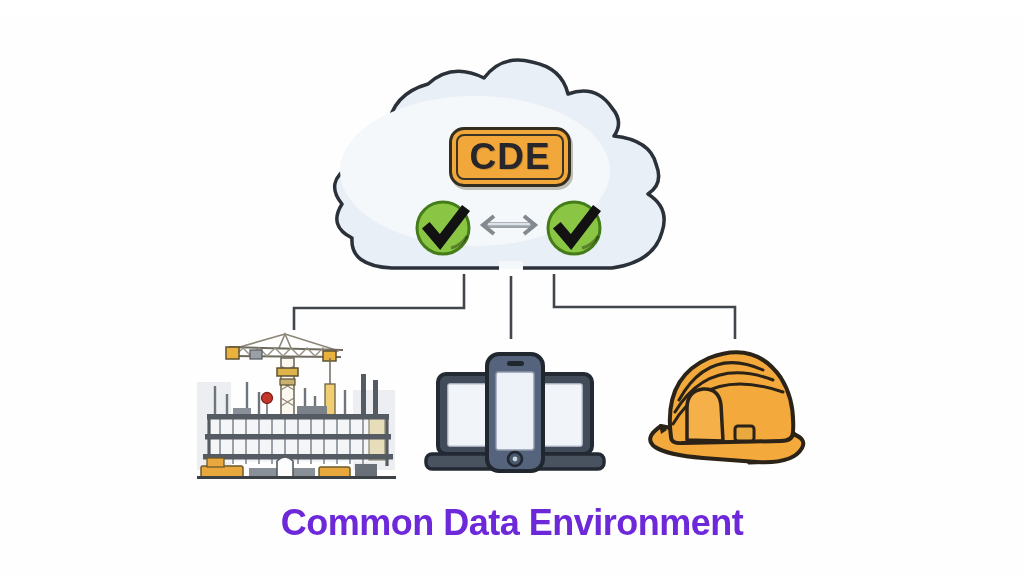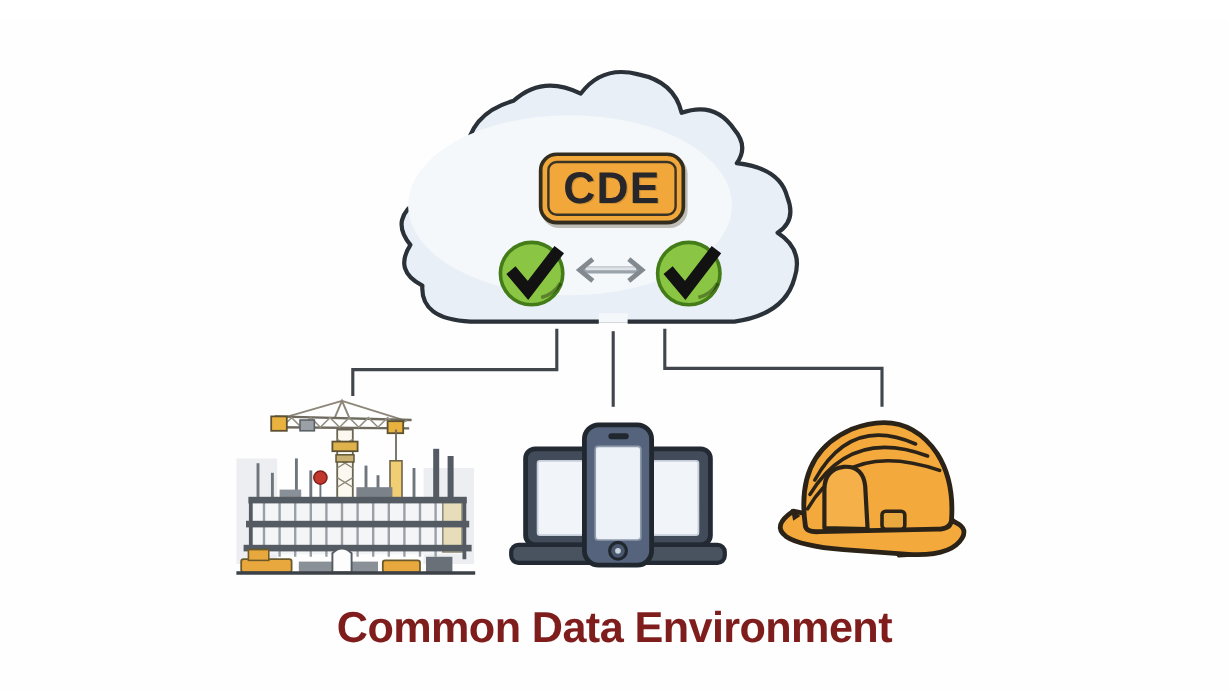--- a/index.html
+++ b/index.html
@@ -28,21 +28,21 @@
     color:#26262B;
     text-shadow:1px 1px 0 rgba(0,0,0,.15);
   }
   .caption{
     position:absolute;
     left:0;right:0;top:486px;
     text-align:center;
     font-size:36px;
     font-weight:600;
     letter-spacing:-0.5px;
-    color:#7f1d1d;
+    color:#6d28d9;
   }
 </style>
 </head>
 <body>
 
 <div class="stage">
 
   <svg class="layer" width="1024" height="576" viewBox="0 0 1024 576">
 
     <g>

